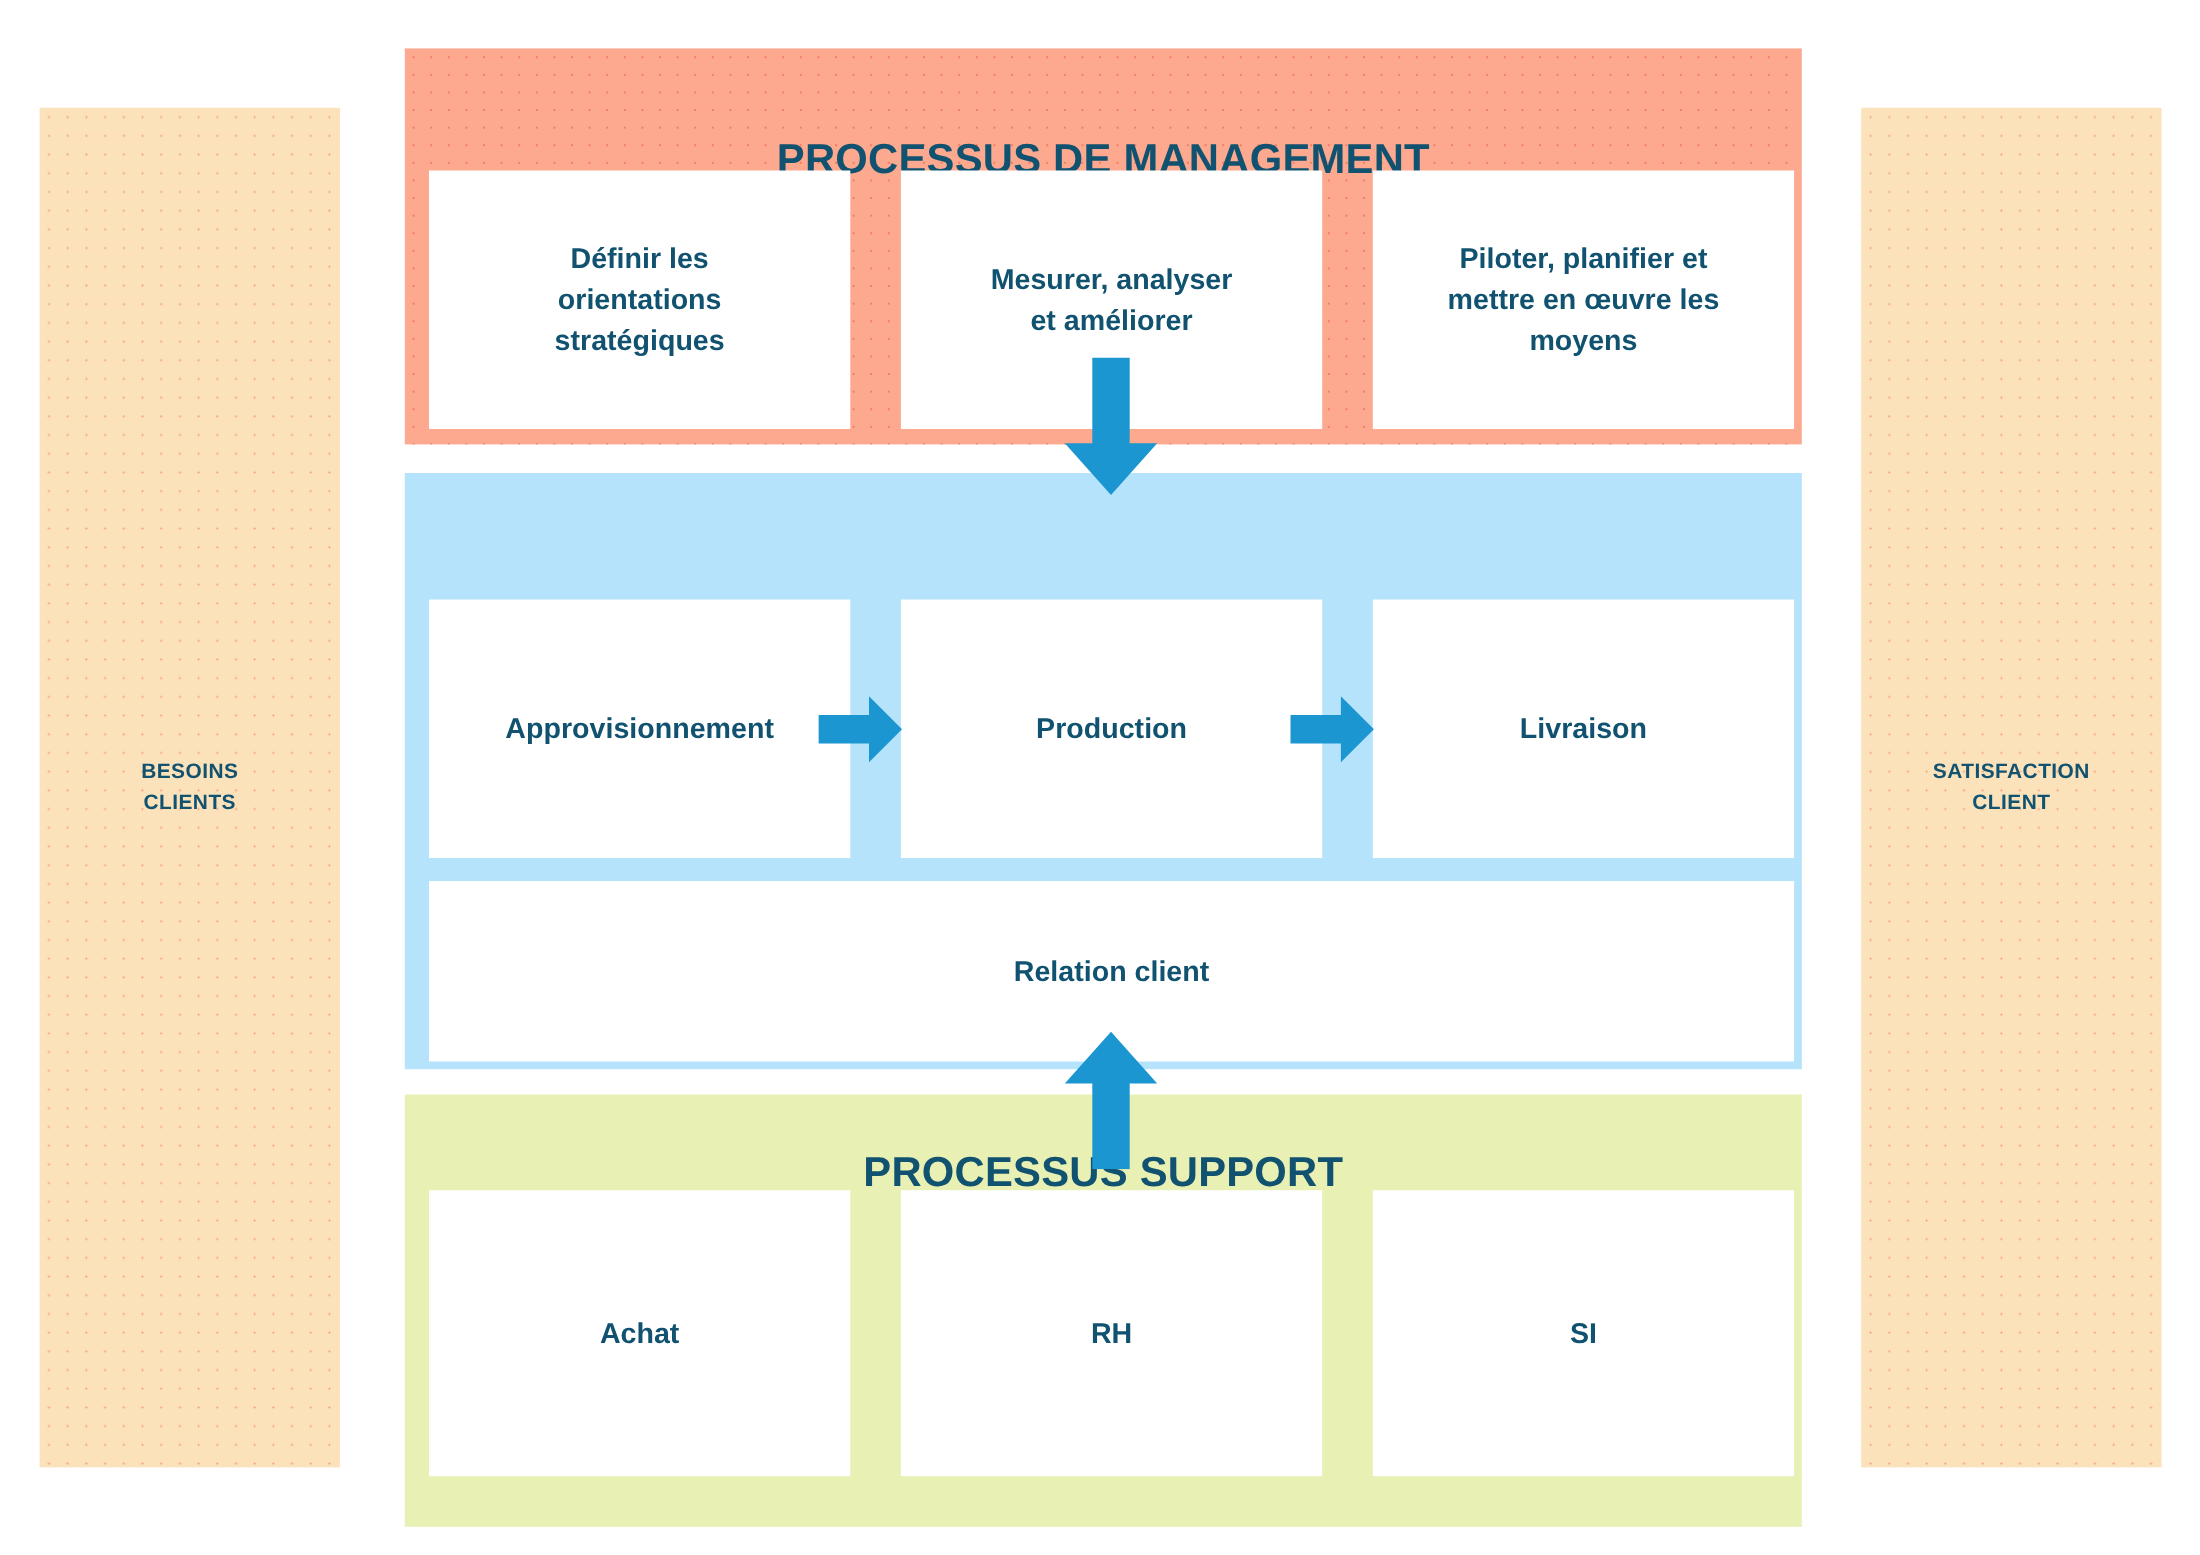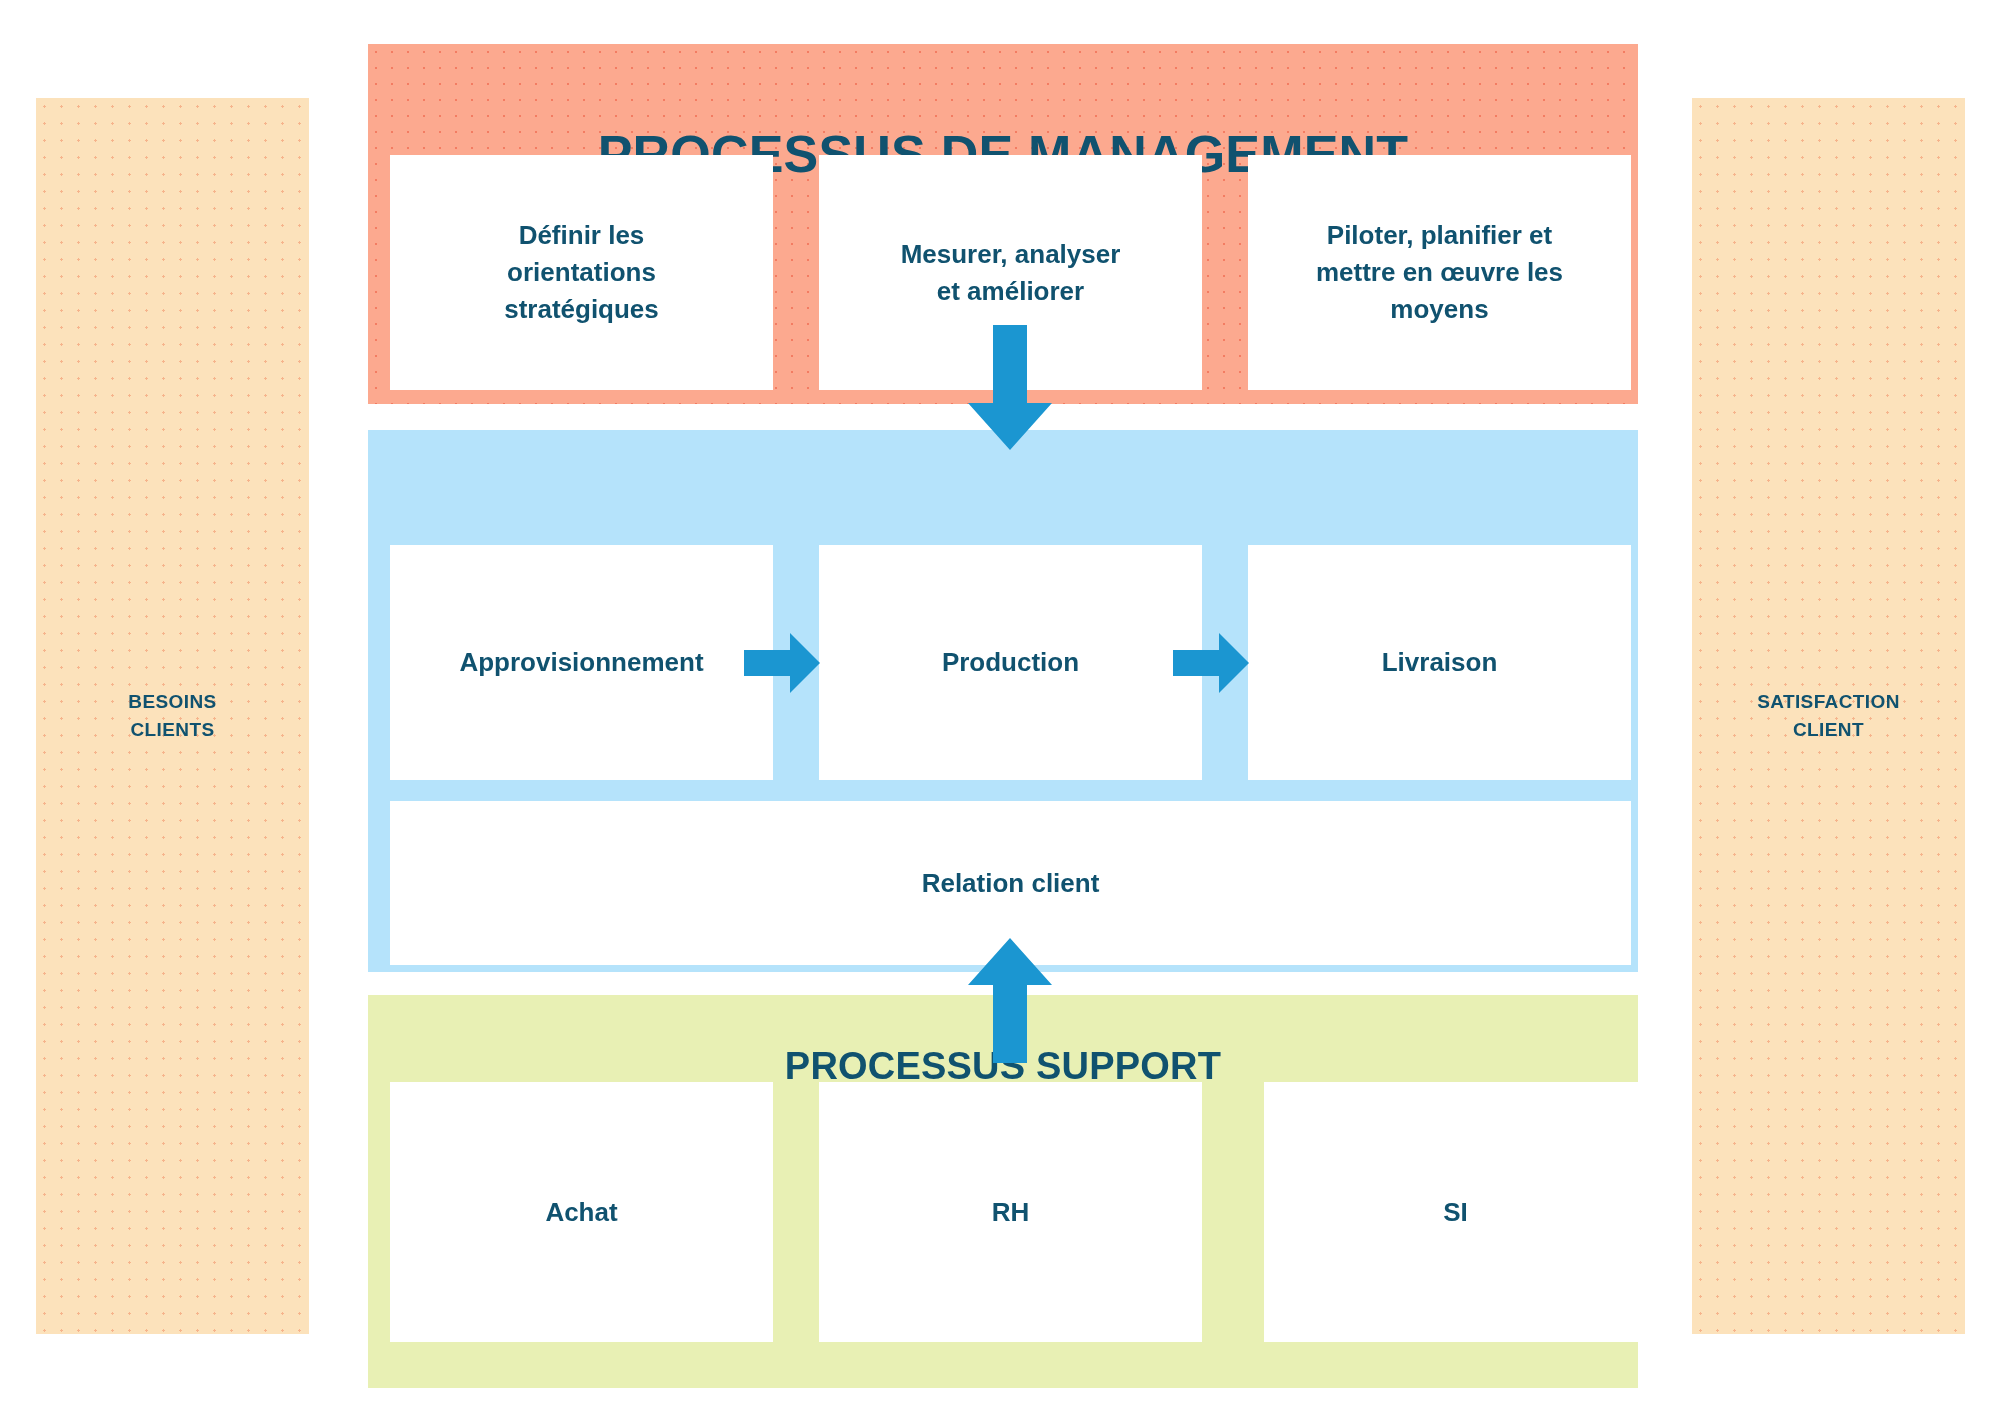--- a/index.html
+++ b/index.html
@@ -37,21 +37,21 @@
     text-align:center;color:#10526F;
     font-weight:bold;letter-spacing:.2px;
   }
 
   #band-management{
     left:368px;top:44px;width:1270px;height:360px;
     background-color:#FCA98F;
     background-image:radial-gradient(#F37C62 1.1px, transparent 1.2px);
     background-size:16px 16px;
   }
-  #band-management .band-title{top:80px;font-size:52px;}
+  #band-management .band-title{top:80px;font-size:38px;}
 
   #band-realisation{
     left:368px;top:430px;width:1270px;height:542px;
     background-color:#B5E3FB;
   }
   #band-realisation .band-title{top:466px;font-size:38px;}
 
   #band-support{
     left:368px;top:995px;width:1270px;height:393px;
     background-color:#E8F0B4;
@@ -80,21 +80,21 @@
   .real-card{top:545px;width:383px;height:235px;}
   #real-card-0{left:390px;}
   #real-card-1{left:819px;}
   #real-card-2{left:1248px;}
   #real-card-wide{left:390px;top:801px;width:1241px;height:164px;}
 
   
   .sup-card{top:1082px;width:383px;height:260px;}
   #sup-card-0{left:390px;}
   #sup-card-1{left:819px;}
-  #sup-card-2{left:1248px;margin-left:16px;}
+  #sup-card-2{left:1248px;}
 
   
   .arrow{position:absolute;}
   #arrow-down-mgmt{left:968px;top:325px;width:84px;height:125px;}
   #arrow-up-support{left:968px;top:938px;width:84px;height:125px;}
   #arrow-right-1{left:744px;top:633px;width:76px;height:60px;}
   #arrow-right-2{left:1173px;top:633px;width:76px;height:60px;}
   .arrow svg{display:block;width:100%;height:100%;}
 </style>
 </head>

